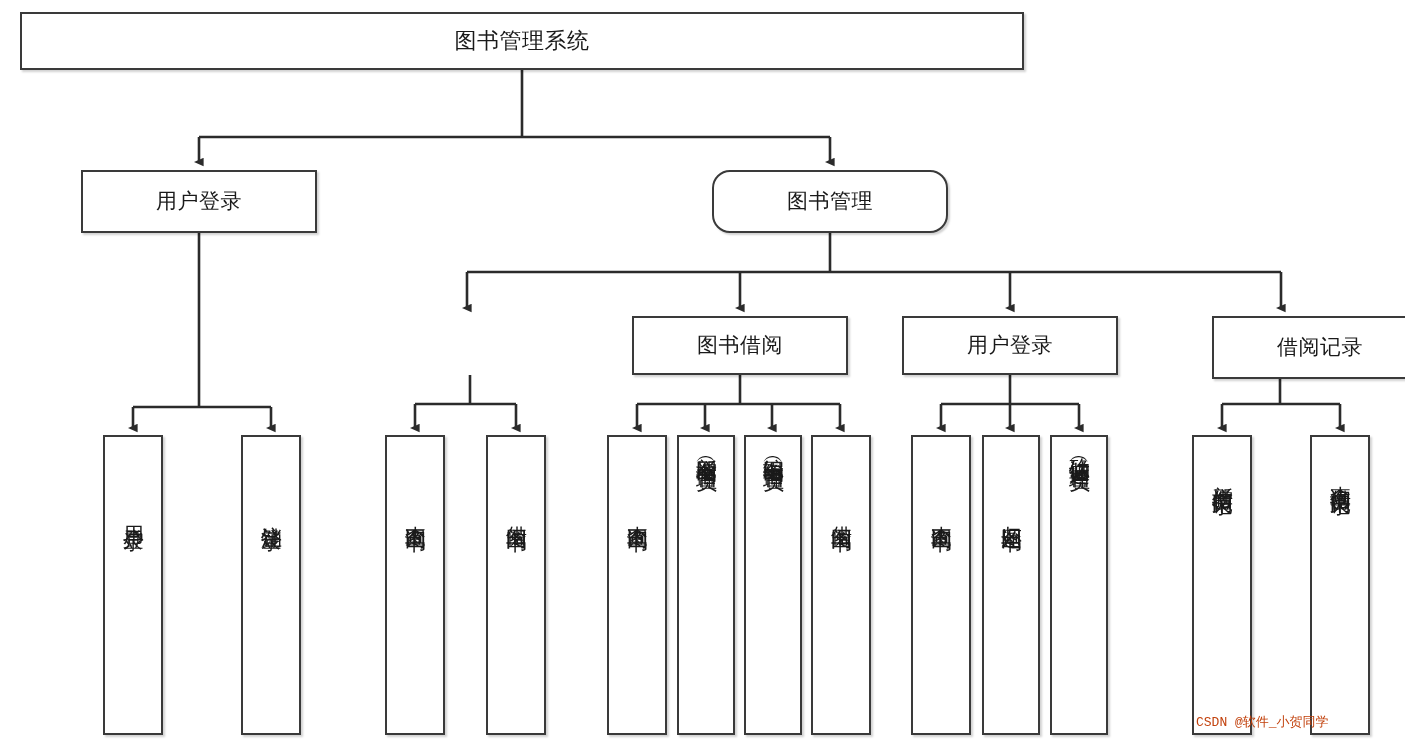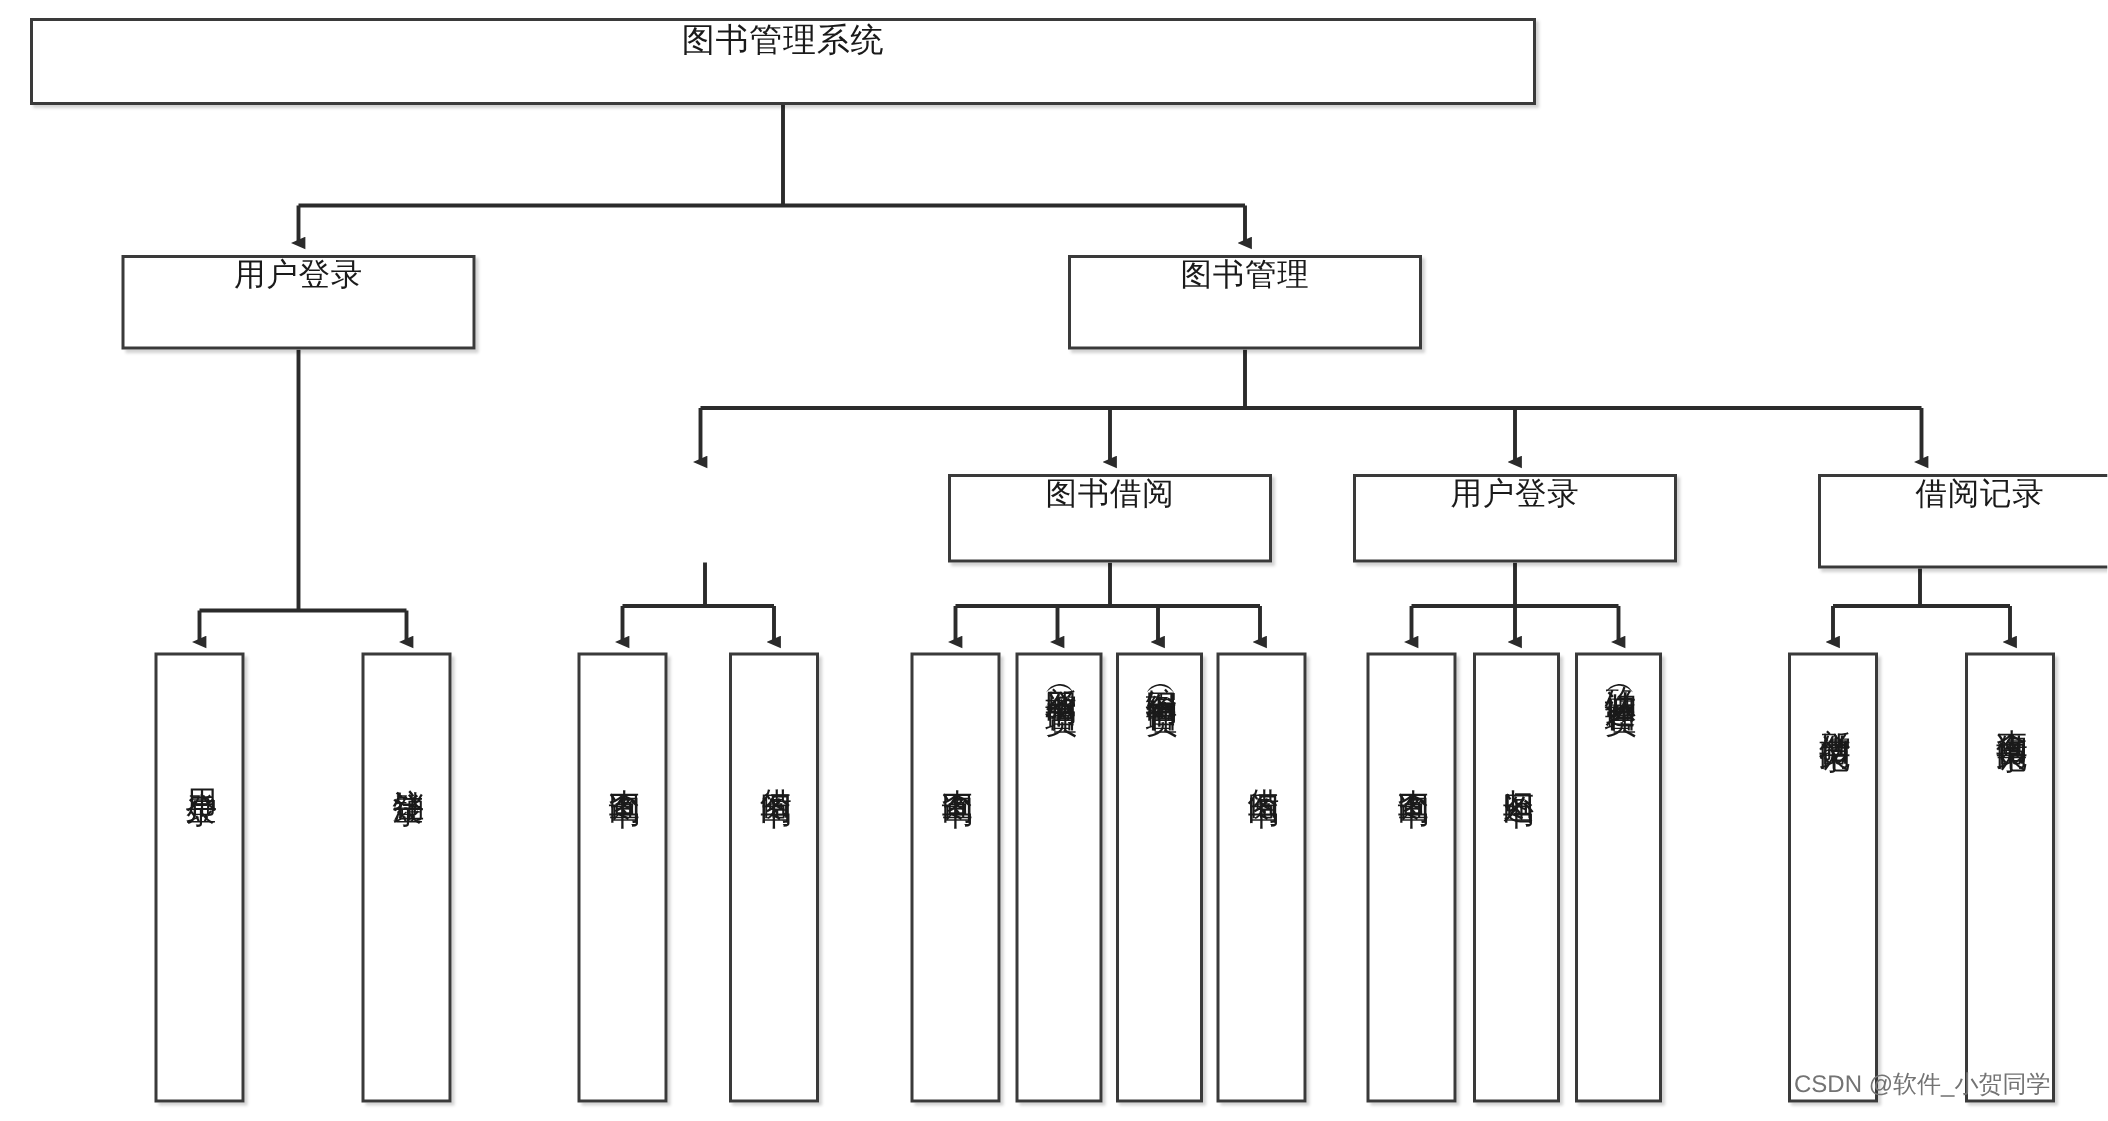--- a/index.html
+++ b/index.html
@@ -22,21 +22,21 @@
     width: 1405px;
     height: 747px;
     pointer-events: none;
   }
   .node {
     position: absolute;
     box-sizing: border-box;
     background: #ffffff;
     border: 2px solid #3a3a3a;
     display: flex;
-    align-items: flex-start;
+    align-items: center;
     justify-content: center;
     box-shadow: 2px 2px 2px rgba(0,0,0,0.18);
   }
   .node .label {
     color: #1a1a1a;
     font-size: 21px;
     line-height: 1.15;
     letter-spacing: 0.5px;
     white-space: nowrap;
     text-align: center;
@@ -51,24 +51,24 @@
     writing-mode: vertical-rl;
     text-orientation: upright;
     font-size: 21px;
     line-height: 1.18;
     letter-spacing: 2px;
     white-space: nowrap;
     text-align: left;
   }
   .watermark {
     position: absolute;
-    color: #737373;
-    font-size: 16px;
+    color: #c2410c;
+    font-size: 13px;
     white-space: nowrap;
-    font-family: Liberation Sans, sans-serif;
+    font-family: Liberation Mono, monospace;
   }
 </style>
 </head>
 <body>
 
 <div id="canvas">
 
   <svg class="edges" viewBox="0 0 1405 747">
     <defs>
       <marker id="arrow" markerWidth="10" markerHeight="10" refX="4.2" refY="5" orient="auto" markerUnits="userSpaceOnUse">
@@ -119,21 +119,21 @@
     </g>
   </svg>
 
   <div class="node root" style="left:20px; top:12px; width:1004px; height:58px;">
     <span class="label">图书管理系统</span>
   </div>
 
   <div class="node" style="left:81px; top:170px; width:236px; height:63px;">
     <span class="label">用户登录</span>
   </div>
-  <div class="node" style="left:712px; top:170px; width:236px; height:63px;">
+  <div class="node" style="left:712px; top:170px; width:236px; height:63px;border-radius:18px;">
     <span class="label">图书管理</span>
   </div>
 
   <div class="node" style="left:632px; top:316px; width:216px; height:59px;">
     <span class="label">图书借阅</span>
   </div>
   <div class="node" style="left:902px; top:316px; width:216px; height:59px;">
     <span class="label">用户登录</span>
   </div>
   <div class="node" style="left:1212px; top:316px; width:216px; height:63px;">

